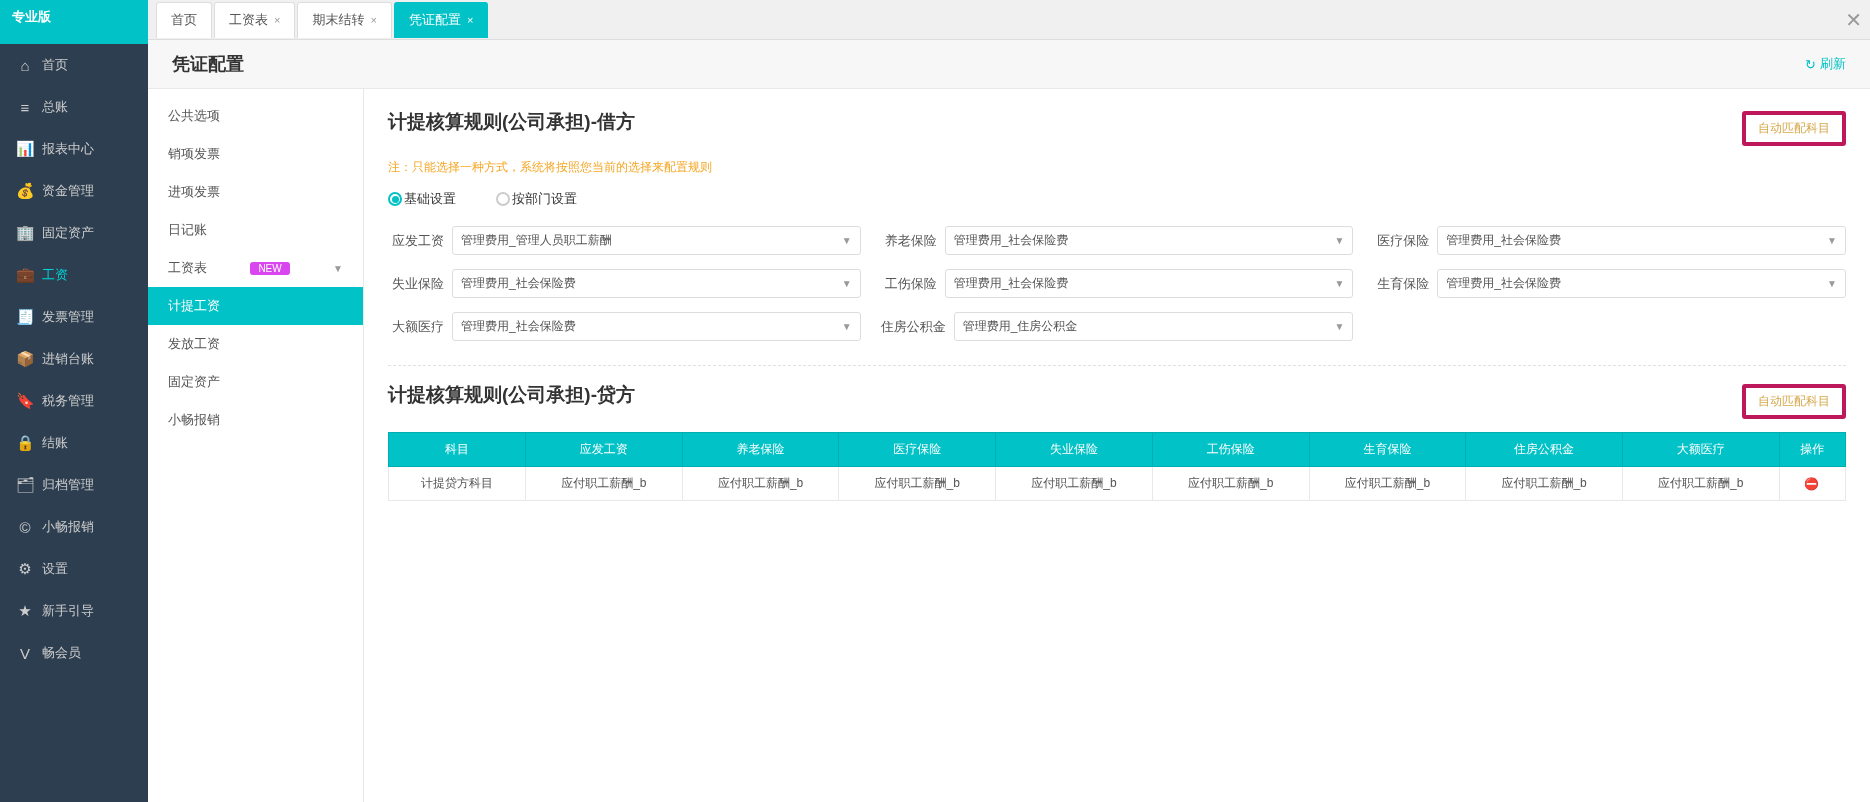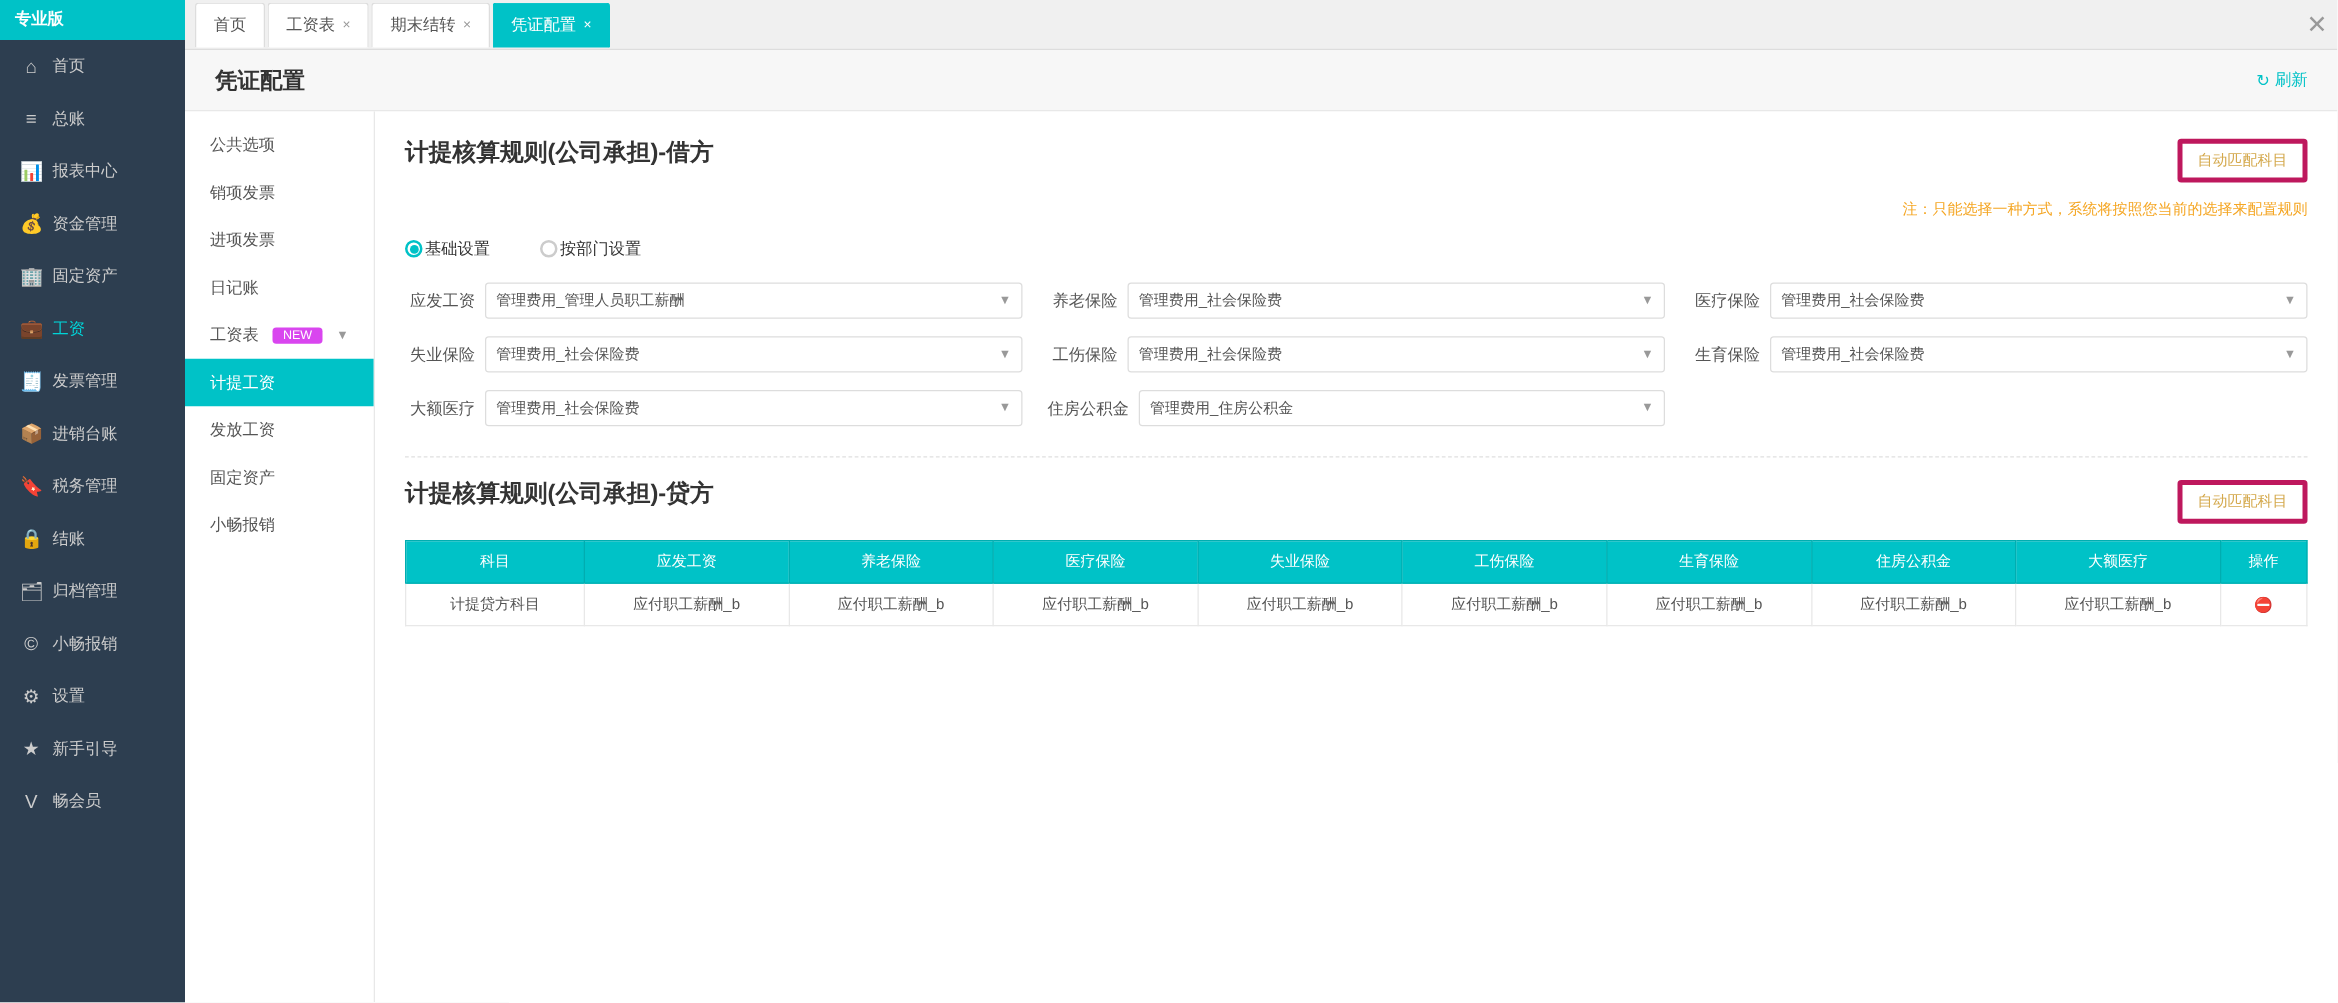--- a/index.html
+++ b/index.html
@@ -14,23 +14,23 @@
       flex-direction: column;
       height: 100%;
       flex-shrink: 0;
     }
     .sidebar-header {
       background: #00c2c7;
       color: white;
       padding: 8px 12px;
       font-size: 13px;
       font-weight: bold;
-      height: 32px;
-      display: flex;
-      align-items: flex-end;
+      height: 44px;
+      display: flex;
+      align-items: flex-start;
     }
     .sidebar-item {
       display: flex;
       align-items: center;
       gap: 8px;
       padding: 12px 16px;
       color: #ccc;
       cursor: pointer;
       font-size: 13px;
     }
@@ -106,21 +106,21 @@
 
     
     .content-layout {
       display: flex;
       flex: 1;
       overflow: hidden;
     }
 
     
     .left-nav {
-      width: 152px;
+      width: 216px;
       background: white;
       border-right: 1px solid #e8e8e8;
       padding: 8px 0;
       overflow-y: auto;
     }
     .left-nav-item {
       padding: 10px 20px;
       color: #555;
       cursor: pointer;
       font-size: 13px;
@@ -155,21 +155,20 @@
     .section-title {
       font-size: 19px;
       font-weight: bold;
       color: #333;
       margin-bottom: 12px;
     }
     .section-note {
       color: #f5a623;
       font-size: 12px;
       margin-bottom: 14px;
-      text-align: right;
     }
 
     
     .radio-group {
       display: flex;
       gap: 40px;
       margin-bottom: 18px;
       align-items: center;
     }
     .radio-item {

